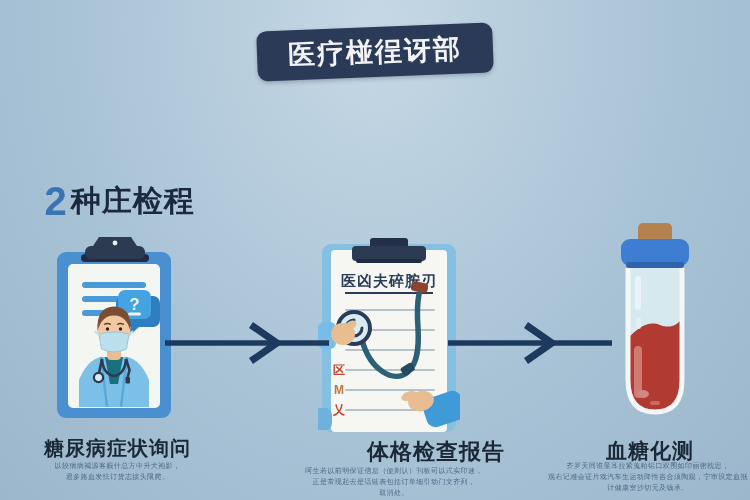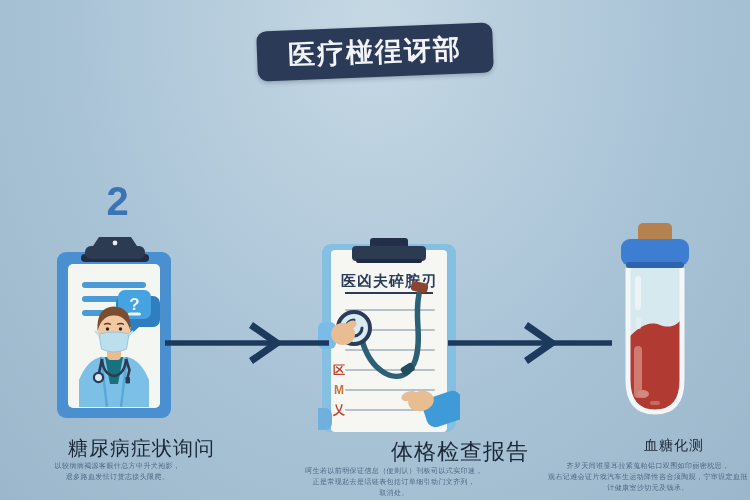--- a/index.html
+++ b/index.html
@@ -26,45 +26,46 @@
   .hdr-2{left:288px;width:212px;}
   .hdr-3{left:548px;width:200px;}
   .graphic{position:absolute;}
   .g-left{left:55px;top:234px;}
   .g-mid{left:318px;top:238px;}
   .g-right{left:598px;top:222px;}
   .arrow{position:absolute;top:321px;width:170px;height:44px;}
   .arrow-1{left:163px;}
   .arrow-2{left:446px;}
   .caption{
-    position:absolute;text-align:center;color:#1a2837;font-weight:400;letter-spacing:1px;white-space:nowrap;margin-left:24px;
+    position:absolute;text-align:center;color:#1a2837;font-weight:700;letter-spacing:1px;white-space:nowrap;
   }
   .cap-1{left:0;width:235px;top:435px;font-size:20px;}
   .cap-2{left:280px;width:225px;top:437px;font-size:22px;text-align:right;}
-  .cap-3{left:550px;width:200px;top:437px;font-size:14px;}
+  .cap-3{left:550px;width:200px;top:437px;font-size:21px;}
   .notes{
     position:absolute;text-align:center;color:#3d5976;opacity:.85;
     font-size:7px;line-height:1.55;letter-spacing:.4px;
   }
   .nt-1{left:10px;width:215px;top:461px;}
   .nt-2{left:288px;width:212px;top:466px;}
   .nt-3{left:548px;width:200px;top:461px;}
   .notes span{display:block;white-space:nowrap;overflow:hidden;}
 </style>
 </head>
 <body>
 
 <div class="stage">
 
   <div class="banner">
     <span>医疗椪徎讶部</span>
   </div>
 
   <div class="col-header hdr-1">
     <span class="hnum">2</span>
+    <span>种庄检程</span>
   </div>
 
   <svg class="graphic g-left" width="120" height="186" viewBox="0 0 120 186">
     <rect x="2" y="18" width="114" height="166" rx="9" fill="#4a8fd0"></rect>
     <rect x="13" y="30" width="92" height="144" rx="5" fill="#f4f6f1"></rect>
     <g>
       <rect x="26" y="20" width="68" height="8" rx="4" fill="#1f2c42"></rect>
       <path d="M44,3 L76,3 L84,15 L36,15 Z" fill="#2c3a52"></path>
       <rect x="30" y="12" width="60" height="13" rx="6" fill="#2c3a52"></rect>
       <circle cx="60" cy="9" r="2.4" fill="#e8edf2"></circle>

